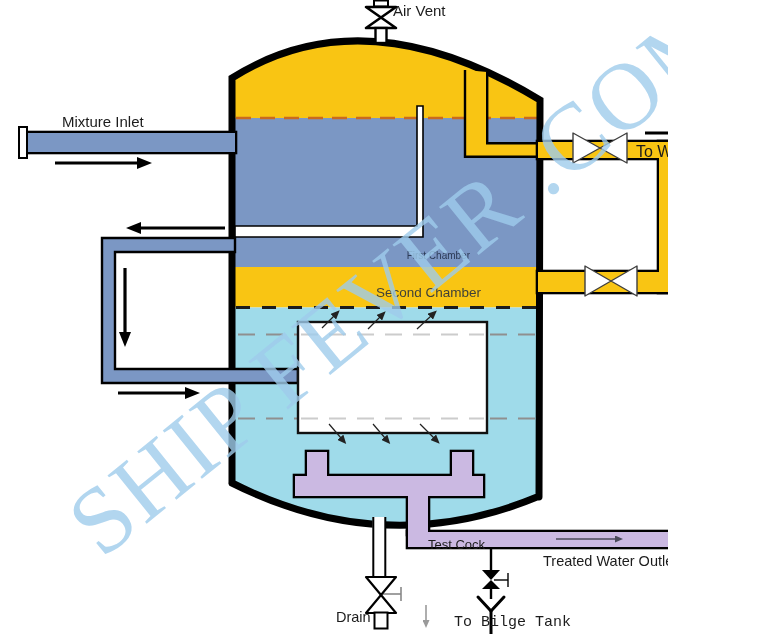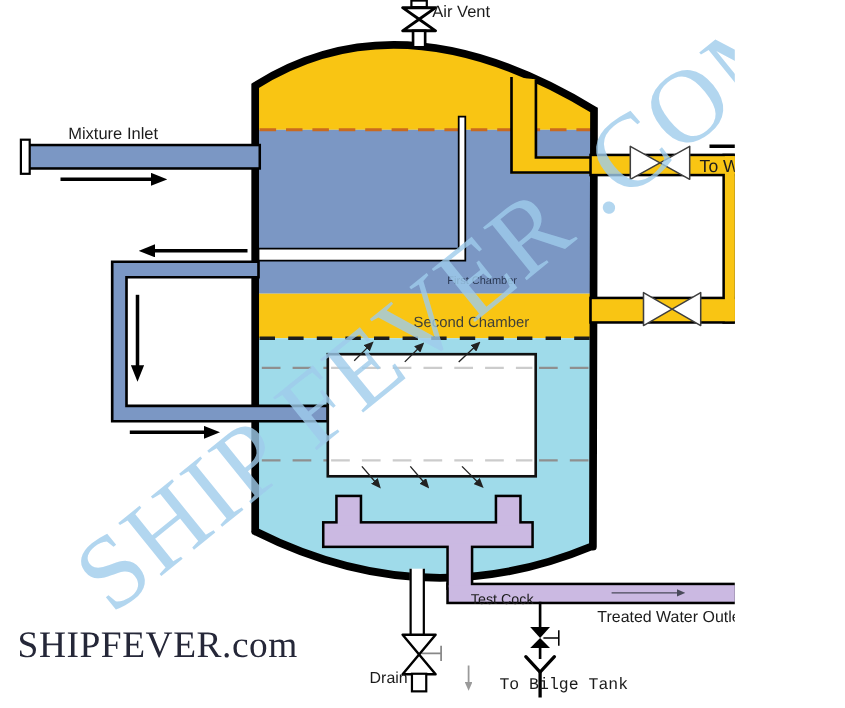--- a/index.html
+++ b/index.html
@@ -179,16 +179,15 @@
 <div class="lbl" id="lbl-air-vent">Air Vent</div>
 <div class="lbl" id="lbl-mixture-inlet">Mixture Inlet</div>
 <div class="lbl" id="lbl-waste-oil">To Waste Oil Tank</div>
 <div class="lbl" id="lbl-first-chamber">First Chamber</div>
 <div class="lbl" id="lbl-second-chamber">Second Chamber</div>
 <div class="lbl" id="lbl-treated">Treated Water Outlet</div>
 <div class="lbl" id="lbl-drain">Drain</div>
 <div class="lbl" id="lbl-test-cock">Test Cock</div>
 <div class="lbl" id="lbl-bilge">To Bilge Tank</div>
 
-<div id="brand">SHIPFEVER.com</div>
 <div id="watermark">SHIP FEVER .COM</div>
 
 </div>
 
 </body></html>

